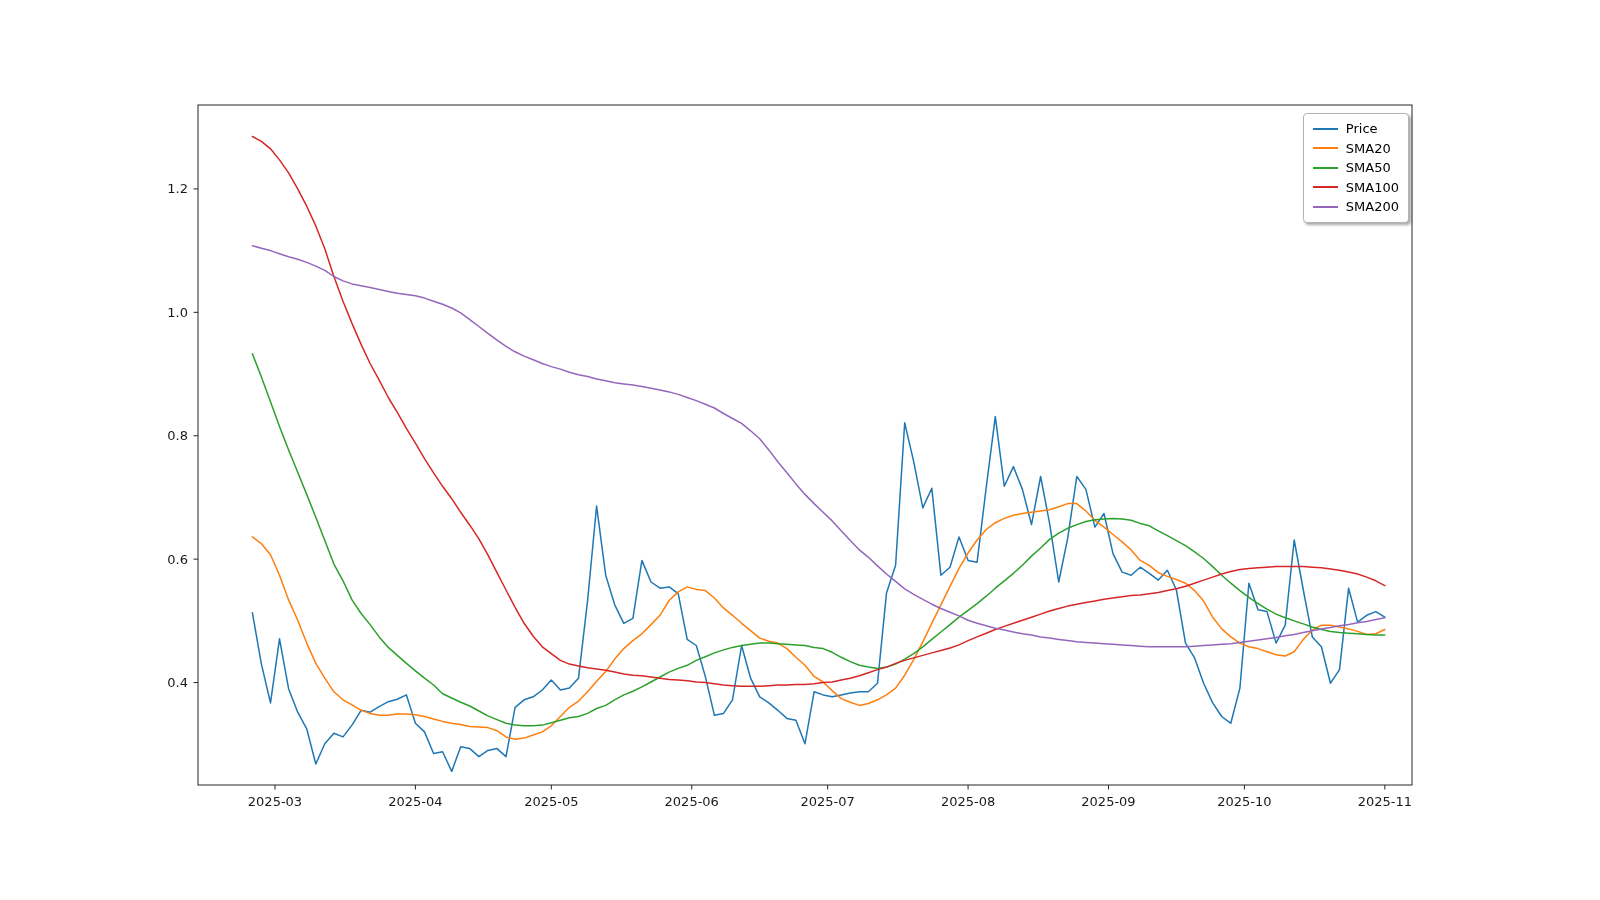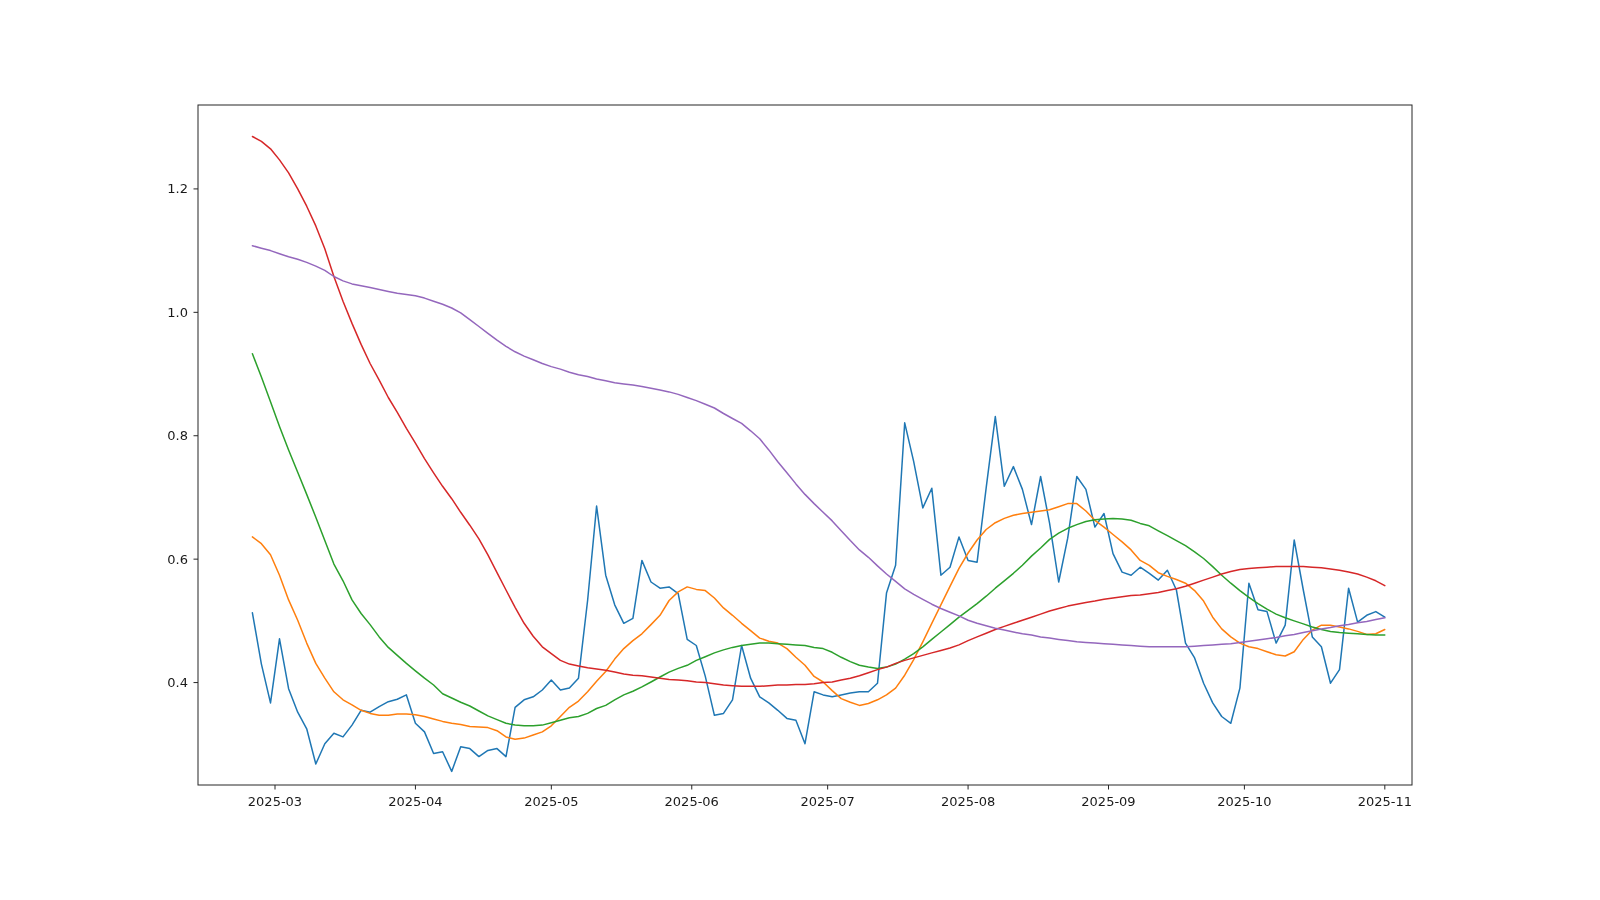--- a/index.html
+++ b/index.html
@@ -47,13 +47,35 @@
       <line x1="193.5" y1="312.3321234119783" x2="198" y2="312.3321234119783" stroke="#262626" stroke-width="1"></line>
       <text x="188" y="316.8321234119783" text-anchor="end" class="tick-label">1.0</text>
       <line x1="193.5" y1="188.92014519056266" x2="198" y2="188.92014519056266" stroke="#262626" stroke-width="1"></line>
       <text x="188" y="193.42014519056266" text-anchor="end" class="tick-label">1.2</text>
       <polyline points="252.4,612.8 261.4,664.1 270.5,702.9 279.5,638.8 288.6,688.7 297.7,712.2 306.7,728.8 315.8,764.0 324.8,743.7 333.9,733.2 343.0,736.9 352.0,725.1 361.1,710.3 370.1,712.2 379.2,706.6 388.3,701.7 397.3,699.2 406.4,694.9 415.4,723.3 424.5,731.9 433.6,753.5 442.6,751.7 451.7,771.4 460.7,746.7 469.8,748.6 478.9,756.6 487.9,750.4 497.0,748.6 506.0,756.6 515.1,707.3 524.1,699.8 533.2,696.8 542.3,690.0 551.3,680.1 560.4,690.0 569.4,688.1 578.5,678.2 587.6,600.5 596.6,506.1 605.7,575.2 614.7,604.8 623.8,623.3 632.9,618.4 641.9,560.4 651.0,582.0 660.0,588.2 669.1,586.9 678.2,593.7 687.2,639.4 696.3,645.5 705.3,676.4 714.4,715.3 723.5,713.4 732.5,699.8 741.6,645.5 750.6,678.2 759.7,696.8 768.8,702.9 777.8,710.3 786.9,718.4 795.9,720.2 805.0,743.7 814.1,691.8 823.1,694.9 832.2,696.8 841.2,694.9 850.3,693.1 859.4,691.8 868.4,691.8 877.5,683.2 886.5,593.1 895.6,565.3 904.7,422.8 913.7,461.7 922.8,507.9 931.8,488.2 940.9,575.2 950.0,567.2 959.0,536.9 968.1,560.4 977.1,562.2 986.2,487.6 995.3,416.6 1004.3,486.3 1013.4,466.6 1022.4,489.4 1031.5,524.6 1040.6,476.5 1049.6,523.4 1058.7,582.0 1067.7,538.2 1076.8,476.5 1085.9,489.4 1094.9,527.1 1104.0,513.5 1113.0,553.6 1122.1,572.1 1131.1,575.2 1140.2,567.2 1149.3,573.3 1158.3,580.1 1167.4,570.3 1176.4,590.0 1185.5,643.1 1194.6,657.9 1203.6,683.2 1212.7,702.9 1221.7,716.5 1230.8,723.3 1239.9,688.1 1248.9,583.2 1258.0,609.8 1267.0,611.6 1276.1,643.1 1285.2,625.2 1294.2,540.0 1303.3,590.0 1312.3,636.9 1321.4,646.8 1330.5,683.2 1339.5,669.6 1348.6,588.2 1357.6,622.1 1366.7,615.3 1375.8,611.6 1384.8,617.2" fill="none" stroke="#1f77b4" stroke-width="1.5" stroke-linejoin="round" stroke-linecap="round"></polyline>
       <polyline points="252.4,536.9 261.4,543.7 270.5,554.8 279.5,575.2 288.6,599.9 297.7,620.2 306.7,643.1 315.8,663.4 324.8,678.2 333.9,691.8 343.0,699.8 352.0,704.8 361.1,710.3 370.1,713.4 379.2,715.3 388.3,715.3 397.3,714.0 406.4,714.0 415.4,714.7 424.5,716.5 433.6,719.0 442.6,721.4 451.7,723.3 460.7,724.5 469.8,726.4 478.9,727.0 487.9,727.6 497.0,730.7 506.0,736.9 515.1,739.3 524.1,738.1 533.2,735.0 542.3,731.9 551.3,725.8 560.4,716.5 569.4,707.3 578.5,701.1 587.6,691.8 596.6,681.3 605.7,671.5 614.7,659.1 623.8,648.6 632.9,640.6 641.9,633.8 651.0,624.6 660.0,615.3 669.1,600.5 678.2,591.9 687.2,586.9 696.3,589.4 705.3,590.6 714.4,598.0 723.5,607.9 732.5,615.3 741.6,623.3 750.6,630.7 759.7,638.1 768.8,641.2 777.8,643.1 786.9,648.6 795.9,657.3 805.0,665.3 814.1,676.4 823.1,682.0 832.2,690.6 841.2,698.6 850.3,702.3 859.4,705.4 868.4,703.5 877.5,699.8 886.5,694.9 895.6,688.1 904.7,675.2 913.7,659.7 922.8,641.8 931.8,623.3 940.9,604.8 950.0,586.3 959.0,568.4 968.1,553.0 977.1,540.0 986.2,529.5 995.3,522.7 1004.3,518.4 1013.4,515.3 1022.4,513.5 1031.5,512.3 1040.6,511.0 1049.6,509.8 1058.7,506.7 1067.7,503.6 1076.8,503.6 1085.9,511.0 1094.9,520.3 1104.0,527.1 1113.0,534.5 1122.1,541.9 1131.1,549.9 1140.2,560.4 1149.3,565.3 1158.3,572.7 1167.4,576.4 1176.4,579.5 1185.5,583.2 1194.6,590.6 1203.6,601.1 1212.7,617.2 1221.7,628.9 1230.8,636.9 1239.9,643.1 1248.9,646.8 1258.0,648.6 1267.0,651.7 1276.1,654.8 1285.2,656.0 1294.2,651.7 1303.3,639.4 1312.3,630.1 1321.4,625.2 1330.5,625.2 1339.5,627.0 1348.6,628.9 1357.6,631.4 1366.7,634.4 1375.8,633.8 1384.8,629.5" fill="none" stroke="#ff7f0e" stroke-width="1.5" stroke-linejoin="round" stroke-linecap="round"></polyline>
       <polyline points="252.4,353.7 261.4,377.1 270.5,401.8 279.5,426.5 288.6,449.9 297.7,472.2 306.7,494.4 315.8,517.2 324.8,540.6 333.9,564.1 343.0,580.8 352.0,599.9 361.1,613.5 370.1,624.6 379.2,636.9 388.3,647.4 397.3,655.4 406.4,663.4 415.4,670.8 424.5,678.2 433.6,685.0 442.6,693.7 451.7,698.0 460.7,702.3 469.8,706.0 478.9,711.0 487.9,715.9 497.0,719.6 506.0,723.3 515.1,725.1 524.1,725.8 533.2,725.8 542.3,725.1 551.3,722.7 560.4,720.2 569.4,717.7 578.5,716.5 587.6,713.4 596.6,708.5 605.7,705.4 614.7,699.8 623.8,694.9 632.9,691.2 641.9,686.9 651.0,682.0 660.0,677.0 669.1,672.1 678.2,668.4 687.2,665.3 696.3,660.4 705.3,656.7 714.4,652.9 723.5,649.9 732.5,647.4 741.6,645.5 750.6,644.3 759.7,643.1 768.8,643.1 777.8,643.7 786.9,644.3 795.9,644.9 805.0,645.5 814.1,647.4 823.1,648.6 832.2,652.3 841.2,657.3 850.3,661.6 859.4,665.3 868.4,667.1 877.5,668.4 886.5,667.1 895.6,664.1 904.7,659.1 913.7,653.6 922.8,646.8 931.8,639.4 940.9,632.0 950.0,624.6 959.0,617.2 968.1,610.4 977.1,603.6 986.2,596.2 995.3,588.2 1004.3,580.8 1013.4,573.3 1022.4,565.3 1031.5,556.1 1040.6,548.0 1049.6,539.4 1058.7,533.2 1067.7,528.3 1076.8,524.6 1085.9,521.5 1094.9,519.7 1104.0,519.0 1113.0,518.4 1122.1,519.0 1131.1,520.3 1140.2,523.4 1149.3,525.8 1158.3,530.8 1167.4,535.7 1176.4,540.6 1185.5,545.6 1194.6,551.8 1203.6,558.5 1212.7,566.6 1221.7,575.2 1230.8,583.2 1239.9,590.6 1248.9,597.4 1258.0,603.6 1267.0,609.1 1276.1,614.1 1285.2,617.8 1294.2,620.9 1303.3,623.9 1312.3,627.0 1321.4,629.5 1330.5,631.4 1339.5,632.6 1348.6,633.2 1357.6,633.8 1366.7,634.4 1375.8,635.1 1384.8,635.1" fill="none" stroke="#2ca02c" stroke-width="1.5" stroke-linejoin="round" stroke-linecap="round"></polyline>
       <polyline points="252.4,136.5 261.4,141.4 270.5,148.8 279.5,159.9 288.6,172.9 297.7,188.9 306.7,206.2 315.8,225.9 324.8,248.8 333.9,276.5 343.0,301.2 352.0,323.4 361.1,344.4 370.1,363.5 379.2,380.2 388.3,397.5 397.3,412.3 406.4,428.3 415.4,443.1 424.5,458.6 433.6,472.8 442.6,486.3 451.7,498.7 460.7,512.3 469.8,525.2 478.9,538.8 487.9,554.8 497.0,572.7 506.0,590.0 515.1,607.3 524.1,623.3 533.2,636.3 542.3,646.8 551.3,653.6 560.4,660.4 569.4,664.1 578.5,665.9 587.6,667.8 596.6,669.0 605.7,670.2 614.7,672.1 623.8,673.9 632.9,675.2 641.9,675.8 651.0,677.0 660.0,678.2 669.1,679.5 678.2,680.1 687.2,680.7 696.3,682.0 705.3,682.6 714.4,683.8 723.5,685.0 732.5,685.7 741.6,686.3 750.6,686.3 759.7,686.3 768.8,685.7 777.8,685.0 786.9,685.0 795.9,684.4 805.0,684.4 814.1,683.8 823.1,682.6 832.2,682.0 841.2,680.1 850.3,678.2 859.4,675.8 868.4,672.7 877.5,669.6 886.5,667.1 895.6,663.4 904.7,660.4 913.7,657.9 922.8,655.4 931.8,652.9 940.9,650.5 950.0,648.0 959.0,644.9 968.1,640.6 977.1,636.9 986.2,633.2 995.3,629.5 1004.3,626.4 1013.4,623.3 1022.4,620.2 1031.5,617.2 1040.6,614.1 1049.6,611.0 1058.7,608.5 1067.7,606.1 1076.8,604.2 1085.9,602.4 1094.9,601.1 1104.0,599.3 1113.0,598.0 1122.1,596.8 1131.1,595.6 1140.2,594.9 1149.3,593.7 1158.3,592.5 1167.4,590.6 1176.4,588.8 1185.5,586.3 1194.6,583.2 1203.6,580.1 1212.7,577.1 1221.7,574.0 1230.8,571.5 1239.9,569.6 1248.9,568.4 1258.0,567.8 1267.0,567.2 1276.1,566.6 1285.2,566.6 1294.2,566.6 1303.3,566.6 1312.3,567.2 1321.4,567.8 1330.5,569.0 1339.5,570.3 1348.6,572.1 1357.6,574.0 1366.7,577.1 1375.8,580.8 1384.8,585.7" fill="none" stroke="#d62728" stroke-width="1.5" stroke-linejoin="round" stroke-linecap="round"></polyline>
       <polyline points="252.4,245.7 261.4,248.2 270.5,250.6 279.5,253.7 288.6,256.8 297.7,259.3 306.7,262.4 315.8,266.1 324.8,270.4 333.9,276.5 343.0,280.9 352.0,283.9 361.1,285.8 370.1,287.6 379.2,289.5 388.3,291.4 397.3,293.2 406.4,294.4 415.4,295.7 424.5,298.1 433.6,301.2 442.6,304.3 451.7,308.0 460.7,312.9 469.8,319.7 478.9,326.5 487.9,333.3 497.0,340.1 506.0,346.3 515.1,351.8 524.1,356.1 533.2,359.8 542.3,363.5 551.3,366.6 560.4,369.1 569.4,372.2 578.5,374.7 587.6,376.5 596.6,379.0 605.7,380.8 614.7,382.7 623.8,383.9 632.9,385.1 641.9,386.4 651.0,388.2 660.0,390.1 669.1,391.9 678.2,394.4 687.2,397.5 696.3,400.6 705.3,404.3 714.4,408.0 723.5,413.5 732.5,418.5 741.6,423.4 750.6,430.8 759.7,438.8 768.8,449.9 777.8,461.7 786.9,472.8 795.9,483.9 805.0,494.4 814.1,503.6 823.1,512.3 832.2,520.9 841.2,530.8 850.3,540.6 859.4,549.9 868.4,557.3 877.5,565.9 886.5,574.0 895.6,581.4 904.7,588.8 913.7,594.3 922.8,599.3 931.8,604.2 940.9,608.5 950.0,612.2 959.0,615.9 968.1,620.2 977.1,623.3 986.2,625.8 995.3,628.3 1004.3,630.1 1013.4,632.0 1022.4,633.8 1031.5,635.1 1040.6,636.9 1049.6,638.1 1058.7,639.4 1067.7,640.6 1076.8,641.8 1085.9,642.5 1094.9,643.1 1104.0,643.7 1113.0,644.3 1122.1,644.9 1131.1,645.5 1140.2,646.2 1149.3,646.8 1158.3,646.8 1167.4,646.8 1176.4,646.8 1185.5,646.8 1194.6,646.2 1203.6,645.5 1212.7,644.9 1221.7,644.3 1230.8,643.7 1239.9,642.5 1248.9,641.2 1258.0,640.0 1267.0,638.8 1276.1,637.5 1285.2,635.7 1294.2,634.4 1303.3,632.6 1312.3,630.7 1321.4,628.9 1330.5,627.6 1339.5,625.8 1348.6,624.6 1357.6,622.7 1366.7,621.5 1375.8,619.6 1384.8,617.8" fill="none" stroke="#9467bd" stroke-width="1.5" stroke-linejoin="round" stroke-linecap="round"></polyline>
     </svg>
+  <div class="legend" id="legend">
+      <div class="legend-item">
+        <span class="legend-swatch" style="background: rgb(31, 119, 180);"></span>
+        <span class="legend-label">Price</span>
+      </div>
+      <div class="legend-item">
+        <span class="legend-swatch" style="background: rgb(255, 127, 14);"></span>
+        <span class="legend-label">SMA20</span>
+      </div>
+      <div class="legend-item">
+        <span class="legend-swatch" style="background: rgb(44, 160, 44);"></span>
+        <span class="legend-label">SMA50</span>
+      </div>
+      <div class="legend-item">
+        <span class="legend-swatch" style="background: rgb(214, 39, 40);"></span>
+        <span class="legend-label">SMA100</span>
+      </div>
+      <div class="legend-item">
+        <span class="legend-swatch" style="background: rgb(148, 103, 189);"></span>
+        <span class="legend-label">SMA200</span>
+      </div>
+    </div>
 </div>
 
 </body></html>

